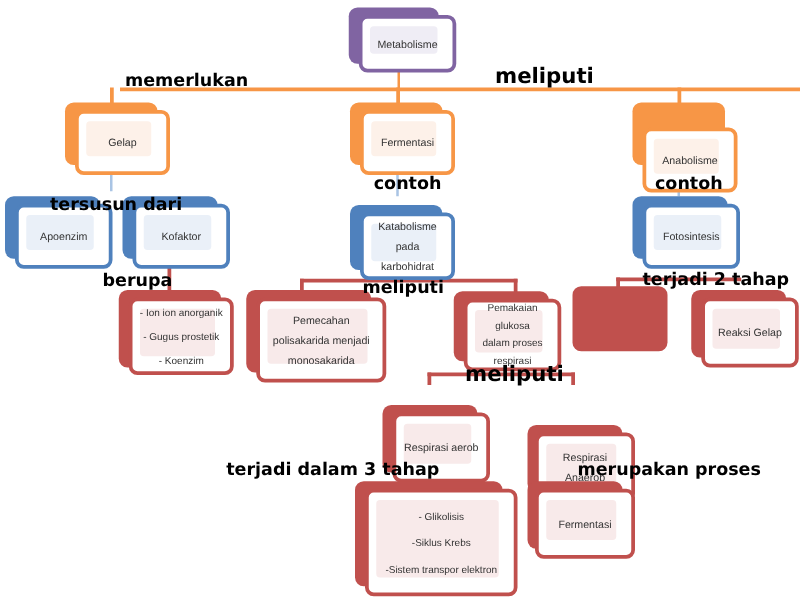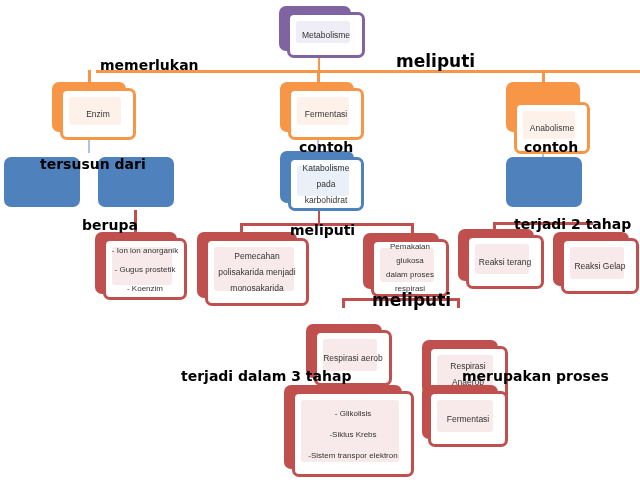--- a/index.html
+++ b/index.html
@@ -49,21 +49,21 @@
   <div class="front" style="left:8px;top:6px;width:78px;height:46px;">
       <div class="inner"></div>
       <span class="label">Metabolisme</span>
     </div>
 </div>
 
 <div class="node orange" style="left:52px;top:82px;width:84px;height:58px;">
   <div class="back" style="width:74px;height:50px;"></div>
   <div class="front" style="left:8px;top:6px;width:76px;height:52px;">
       <div class="inner"></div>
-      <span class="label">Enzim</span>
+      <span class="label">Gelap</span>
     </div>
 </div>
 
 <div class="node orange" style="left:280px;top:82px;width:84px;height:58px;">
   <div class="back" style="width:74px;height:50px;"></div>
   <div class="front" style="left:8px;top:6px;width:76px;height:52px;">
       <div class="inner"></div>
       <span class="label">Fermentasi</span>
     </div>
 </div>
@@ -71,37 +71,49 @@
 <div class="node orange" style="left:506px;top:82px;width:84px;height:58px;">
   <div class="back" style="width:74px;height:50px;"></div>
   <div class="front" style="left:8px;top:20px;width:76px;height:52px;">
       <div class="inner"></div>
       <span class="label">Anabolisme</span>
     </div>
 </div>
 
 <div class="node blue" style="left:4px;top:157px;width:86px;height:58px;">
   <div class="back" style="width:76px;height:50px;"></div>
+  <div class="front" style="left:8px;top:6px;width:78px;height:52px;">
+      <div class="inner"></div>
+      <span class="label">Apoenzim</span>
+    </div>
 </div>
 
 <div class="node blue" style="left:98px;top:157px;width:86px;height:58px;">
   <div class="back" style="width:76px;height:50px;"></div>
-</div>
-
-<div class="node blue" style="left:280px;top:151px;width:84px;height:70px;">
+  <div class="front" style="left:8px;top:6px;width:78px;height:52px;">
+      <div class="inner"></div>
+      <span class="label">Kofaktor</span>
+    </div>
+</div>
+
+<div class="node blue" style="left:280px;top:164px;width:84px;height:70px;">
   <div class="back" style="width:74px;height:52px;"></div>
   <div class="front" style="left:8px;top:6px;width:76px;height:54px;">
       <div class="inner"></div>
       <span class="label">Katabolisme pada
 karbohidrat</span>
     </div>
 </div>
 
 <div class="node blue" style="left:506px;top:157px;width:86px;height:58px;">
   <div class="back" style="width:76px;height:50px;"></div>
+  <div class="front" style="left:8px;top:6px;width:78px;height:52px;">
+      <div class="inner"></div>
+      <span class="label">Fotosintesis</span>
+    </div>
 </div>
 
 <div class="node red" style="left:95px;top:232px;width:92px;height:68px;">
   <div class="back" style="width:82px;height:62px;"></div>
   <div class="front" style="left:8px;top:6px;width:84px;height:62px;">
       <div class="inner"></div>
       <span class="label" style="line-height:19px;font-size:8px;">- Ion ion anorganik
 - Gugus prostetik
 - Koenzim</span>
     </div>
@@ -122,24 +134,20 @@
   <div class="front" style="left:8px;top:6px;width:78px;height:58px;">
       <div class="inner"></div>
       <span class="label" style="line-height:14px;font-size:8px;">Pemakaian glukosa
 dalam proses
 respirasi</span>
     </div>
 </div>
 
 <div class="node red" style="left:458px;top:229px;width:86px;height:60px;">
   <div class="back" style="width:76px;height:52px;"></div>
-  <div class="front" style="left:8px;top:6px;width:78px;height:54px;">
-      <div class="inner"></div>
-      <span class="label">Reaksi terang</span>
-    </div>
 </div>
 
 <div class="node red" style="left:553px;top:232px;width:86px;height:62px;">
   <div class="back" style="width:76px;height:54px;"></div>
   <div class="front" style="left:8px;top:6px;width:78px;height:56px;">
       <div class="inner"></div>
       <span class="label">Reaksi Gelap</span>
     </div>
 </div>
 

